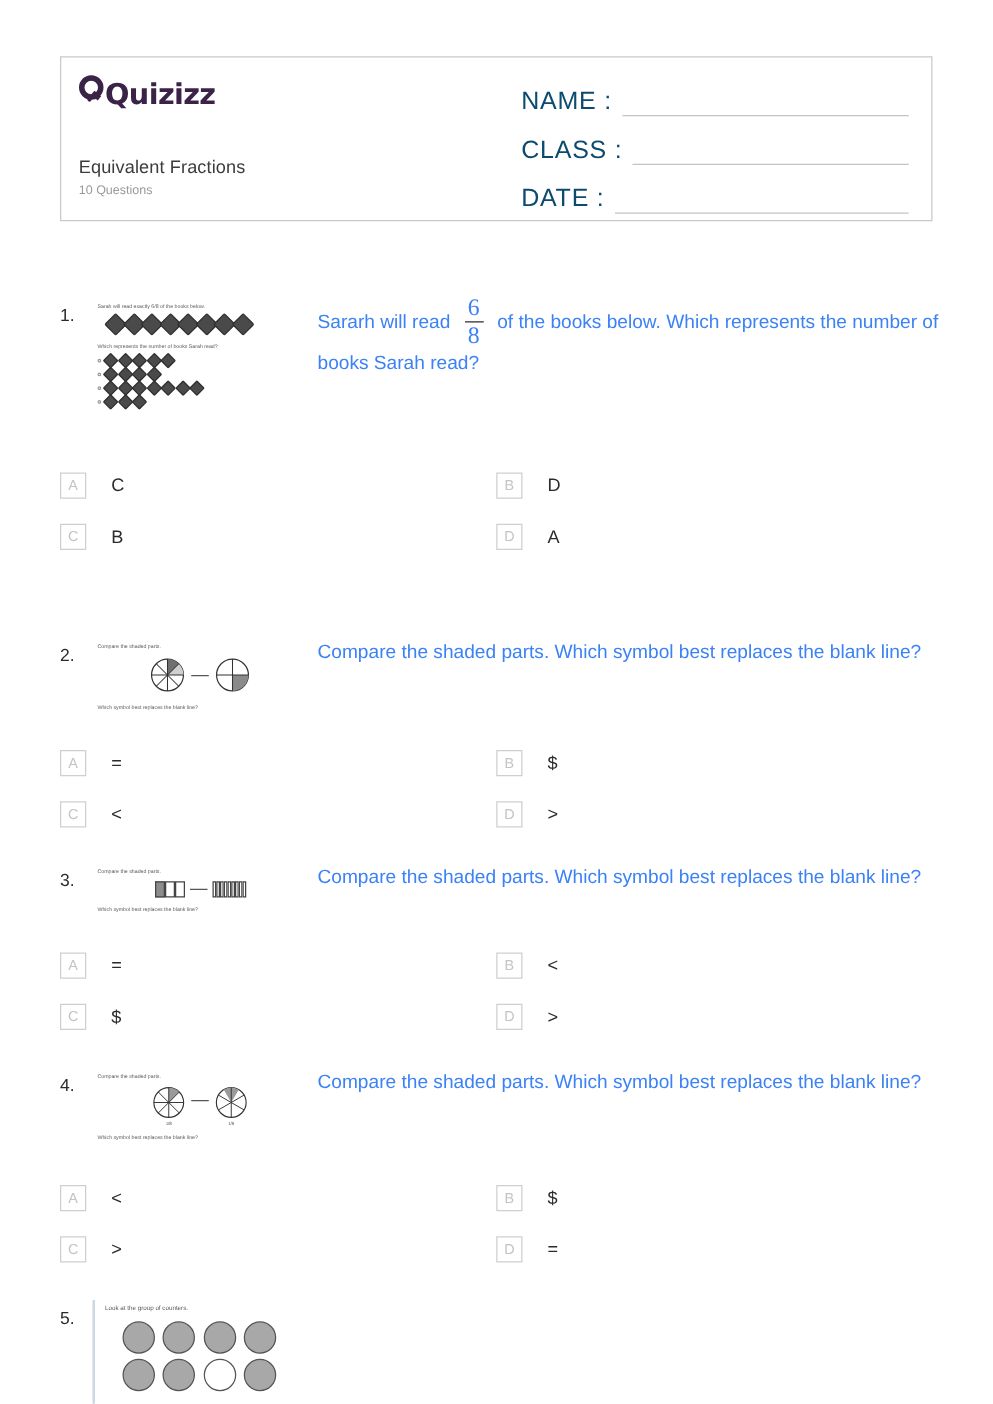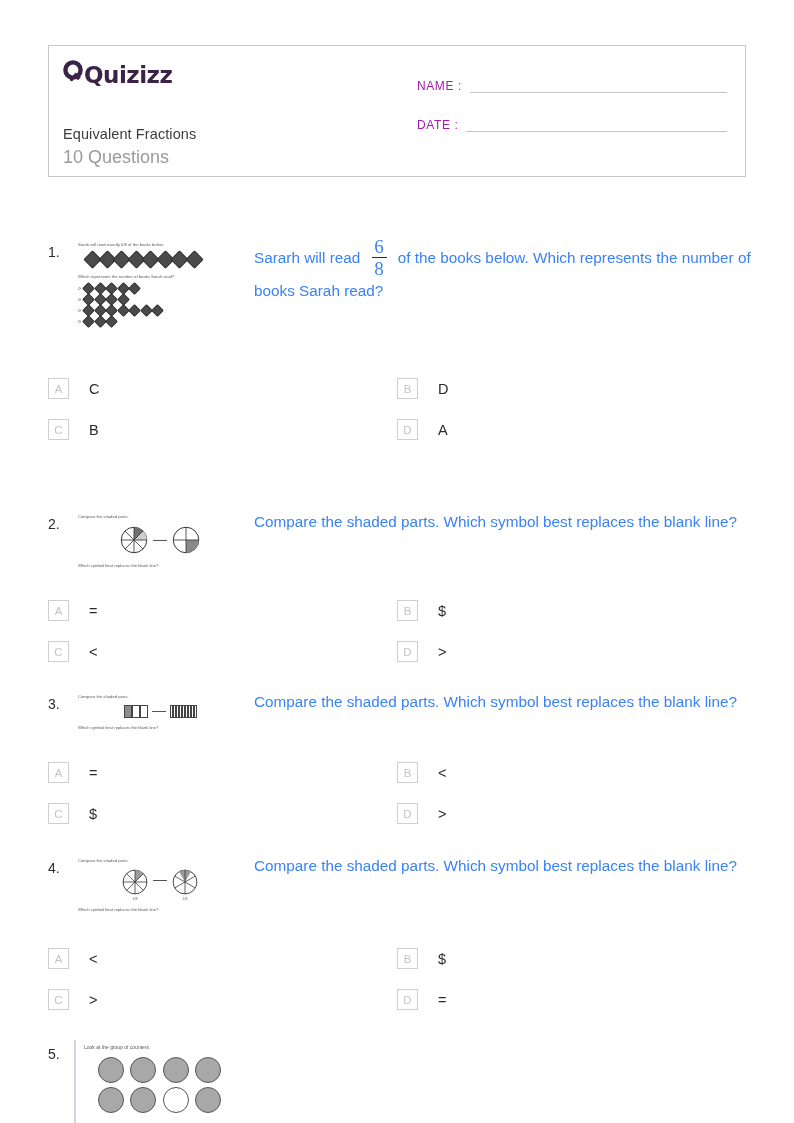--- a/index.html
+++ b/index.html
@@ -64,37 +64,37 @@
     left: 14px;
     top: 80px;
     font-size: 14.5px;
     color: #3c3c3c;
     letter-spacing: 0.1px;
   }
   .quiz-count {
     position: absolute;
     left: 14px;
     top: 101px;
-    font-size: 18px;
+    font-size: 10px;
     color: #9a9a9a;
   }
 
   .header-right {
     flex: 1;
     padding: 16px 18px 0 8px;
   }
   .field-row {
     display: flex;
     align-items: flex-end;
     height: 33px;
     margin-bottom: 6px;
   }
   .field-label {
-    font-size: 12px;
-    color: #a21caf;
+    font-size: 20px;
+    color: #0c4a6e;
     letter-spacing: 0.6px;
     white-space: nowrap;
     padding-bottom: 2px;
   }
   .field-line {
     flex: 1;
     border-bottom: 1px solid #c4c4c4;
     height: 1px;
     margin-left: 8px;
     margin-bottom: 2px;
@@ -262,20 +262,24 @@
         </span>
         <span class="logo-text">Quizizz</span>
       </div>
       <div class="quiz-title">Equivalent Fractions</div>
       <div class="quiz-count">10 Questions</div>
     </div>
 
     <div class="header-right">
       <div class="field-row">
         <span class="field-label">NAME :</span>
+        <span class="field-line"></span>
+      </div>
+      <div class="field-row">
+        <span class="field-label">CLASS :</span>
         <span class="field-line"></span>
       </div>
       <div class="field-row">
         <span class="field-label">DATE  :</span>
         <span class="field-line"></span>
       </div>
     </div>
   </div>
 
   <div class="q-block" style="top:238px;">

